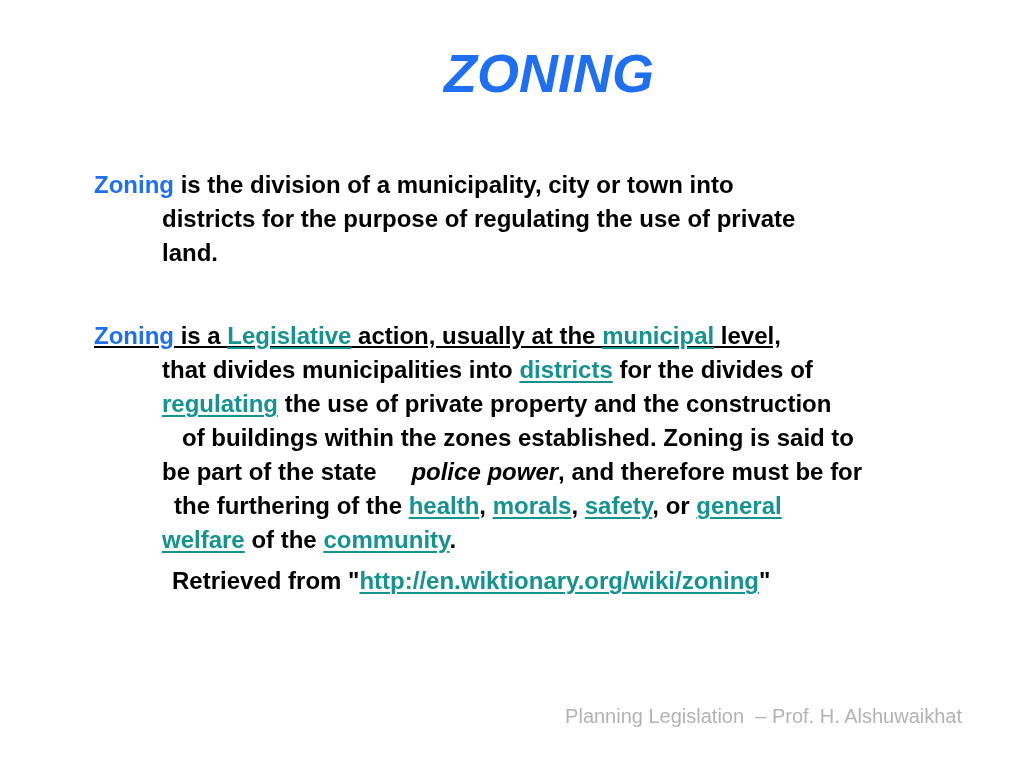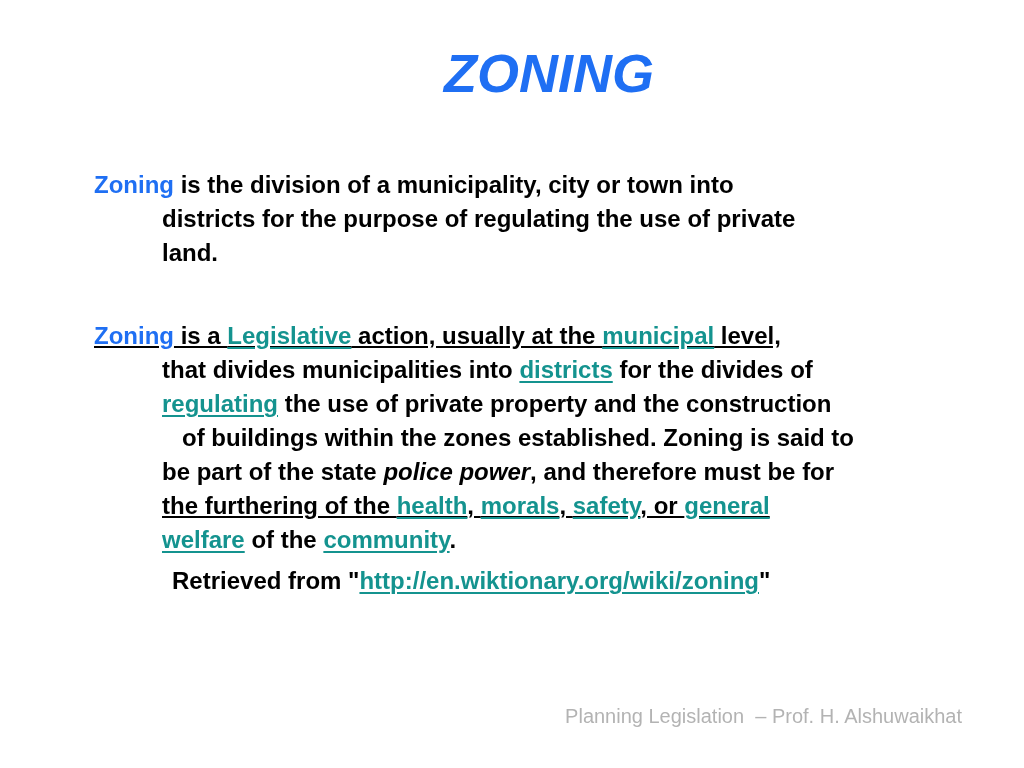--- a/index.html
+++ b/index.html
@@ -11,21 +11,21 @@
       position: absolute; left: 0; width: 1098px; top: 40px; text-align: center;
       font-size: 54px; font-weight: bold; font-style: italic; color: #1f6ff3; line-height: 66px;
       letter-spacing: 0px;
     }
     .line {
       position: absolute; white-space: nowrap; font-size: 24px; font-weight: bold; color: #000000;
       line-height: 34px;
     }
     .kw { color: #1f6ff3; }
     .lnk { color: #14938f; text-decoration: underline; text-decoration-thickness: 2px; text-underline-offset: 3px; }
-    .it { font-style: italic; }
+    .it { font-style: italic; margin-left: 28px; }
     .footer {
       position: absolute; right: 62px; top: 705px; font-size: 20px; color: #b3b3b3; white-space: pre;
     }
   </style>
 </head>
 <body>
 
 <div class="title">ZONING</div>
 
 <div class="line" style="left:94px; top:168px;"><span class="kw">Zoning</span><span> is the division of a municipality, city or town into</span></div>
@@ -35,19 +35,19 @@
 <div class="line" style="left:94px; top:319px;text-decoration:underline;"><span class="kw">Zoning</span><span> is a </span><span class="lnk">Legislative</span><span> action, usually at the </span><span class="lnk">municipal</span><span> level,</span></div>
 
 <div class="line" style="left:162px; top:353px;"><span>that divides municipalities into </span><span class="lnk">districts</span><span> for the divides of</span></div>
 
 <div class="line" style="left:162px; top:387px;"><span class="lnk">regulating</span><span> the use of private property and the construction</span></div>
 
 <div class="line" style="left:162px; top:421px;margin-left:20px;">of buildings within the zones established. Zoning is said to</div>
 
 <div class="line" style="left:162px; top:455px;"><span>be part of the state </span><span class="it">police power</span><span>, and therefore must be for</span></div>
 
-<div class="line" style="left:162px; top:489px;text-decoration:underline;"><span>the furthering of the </span><span class="lnk">health</span><span>, </span><span class="lnk">morals</span><span>, </span><span class="lnk">safety</span><span>, or </span><span class="lnk">general</span></div>
+<div class="line" style="left:174px; top:489px;"><span>the furthering of the </span><span class="lnk">health</span><span>, </span><span class="lnk">morals</span><span>, </span><span class="lnk">safety</span><span>, or </span><span class="lnk">general</span></div>
 
 <div class="line" style="left:162px; top:523px;"><span class="lnk">welfare</span><span> of the </span><span class="lnk">community</span><span>.</span></div>
 
 <div class="line" style="left:172px; top:564px;"><span>Retrieved from "</span><span class="lnk">http://en.wiktionary.org/wiki/zoning</span><span>"</span></div>
 
 <div class="footer">Planning Legislation  – Prof. H. Alshuwaikhat</div>
 
 </body></html>

